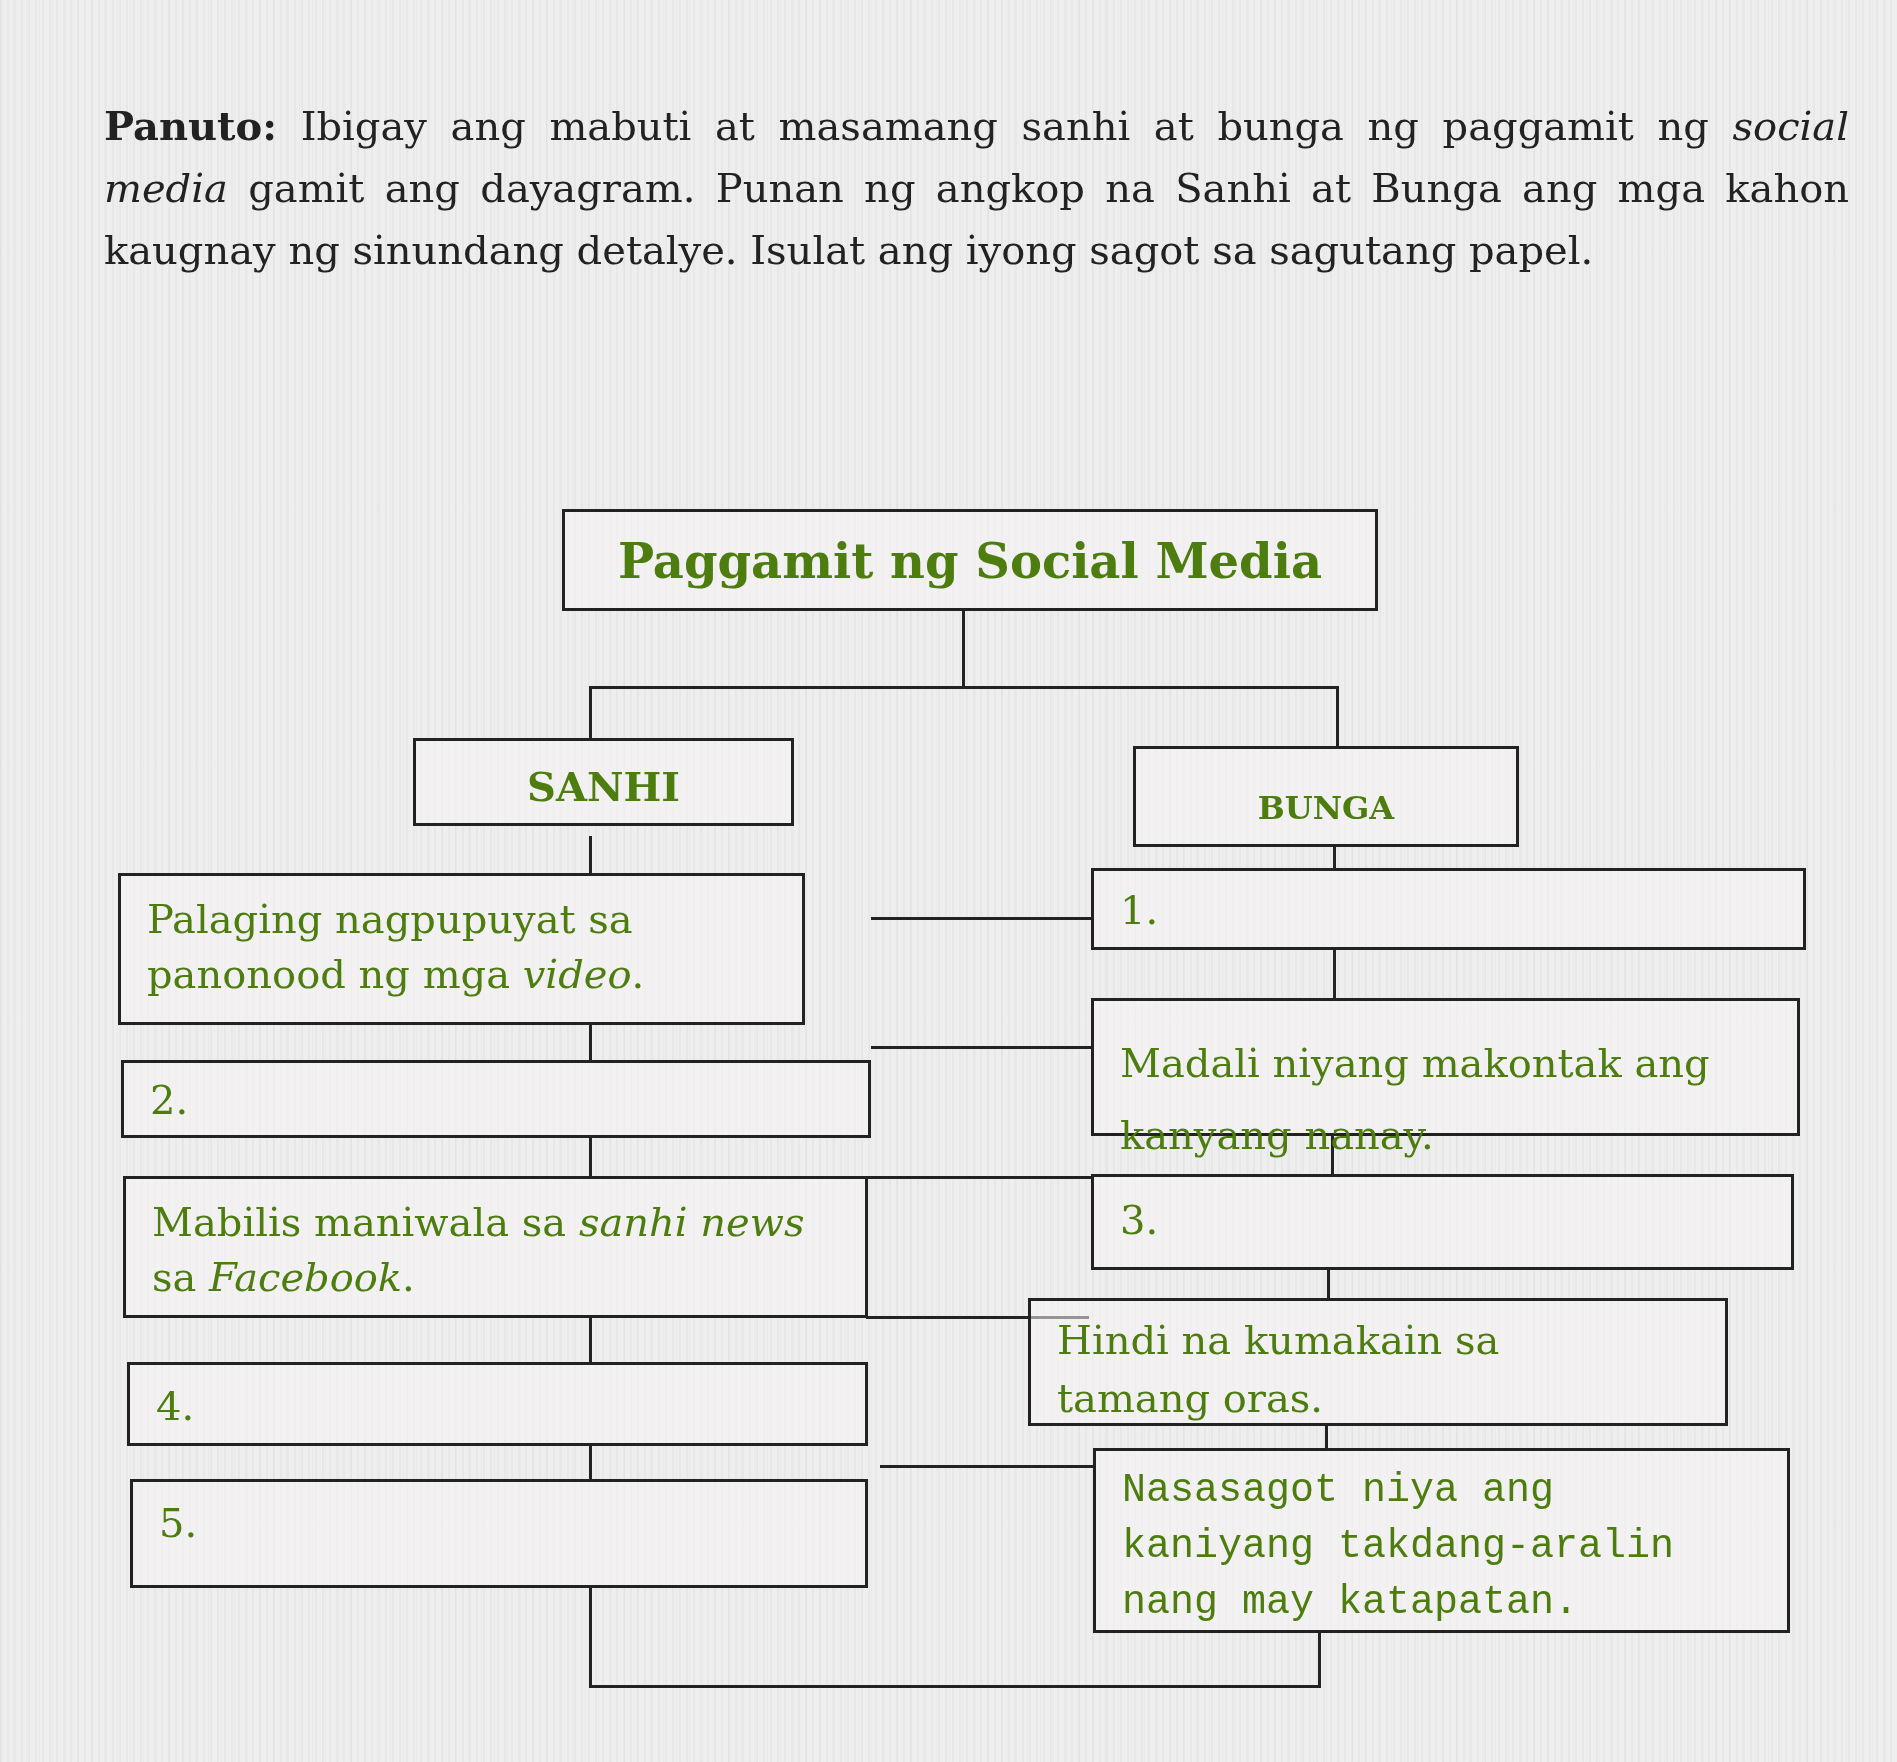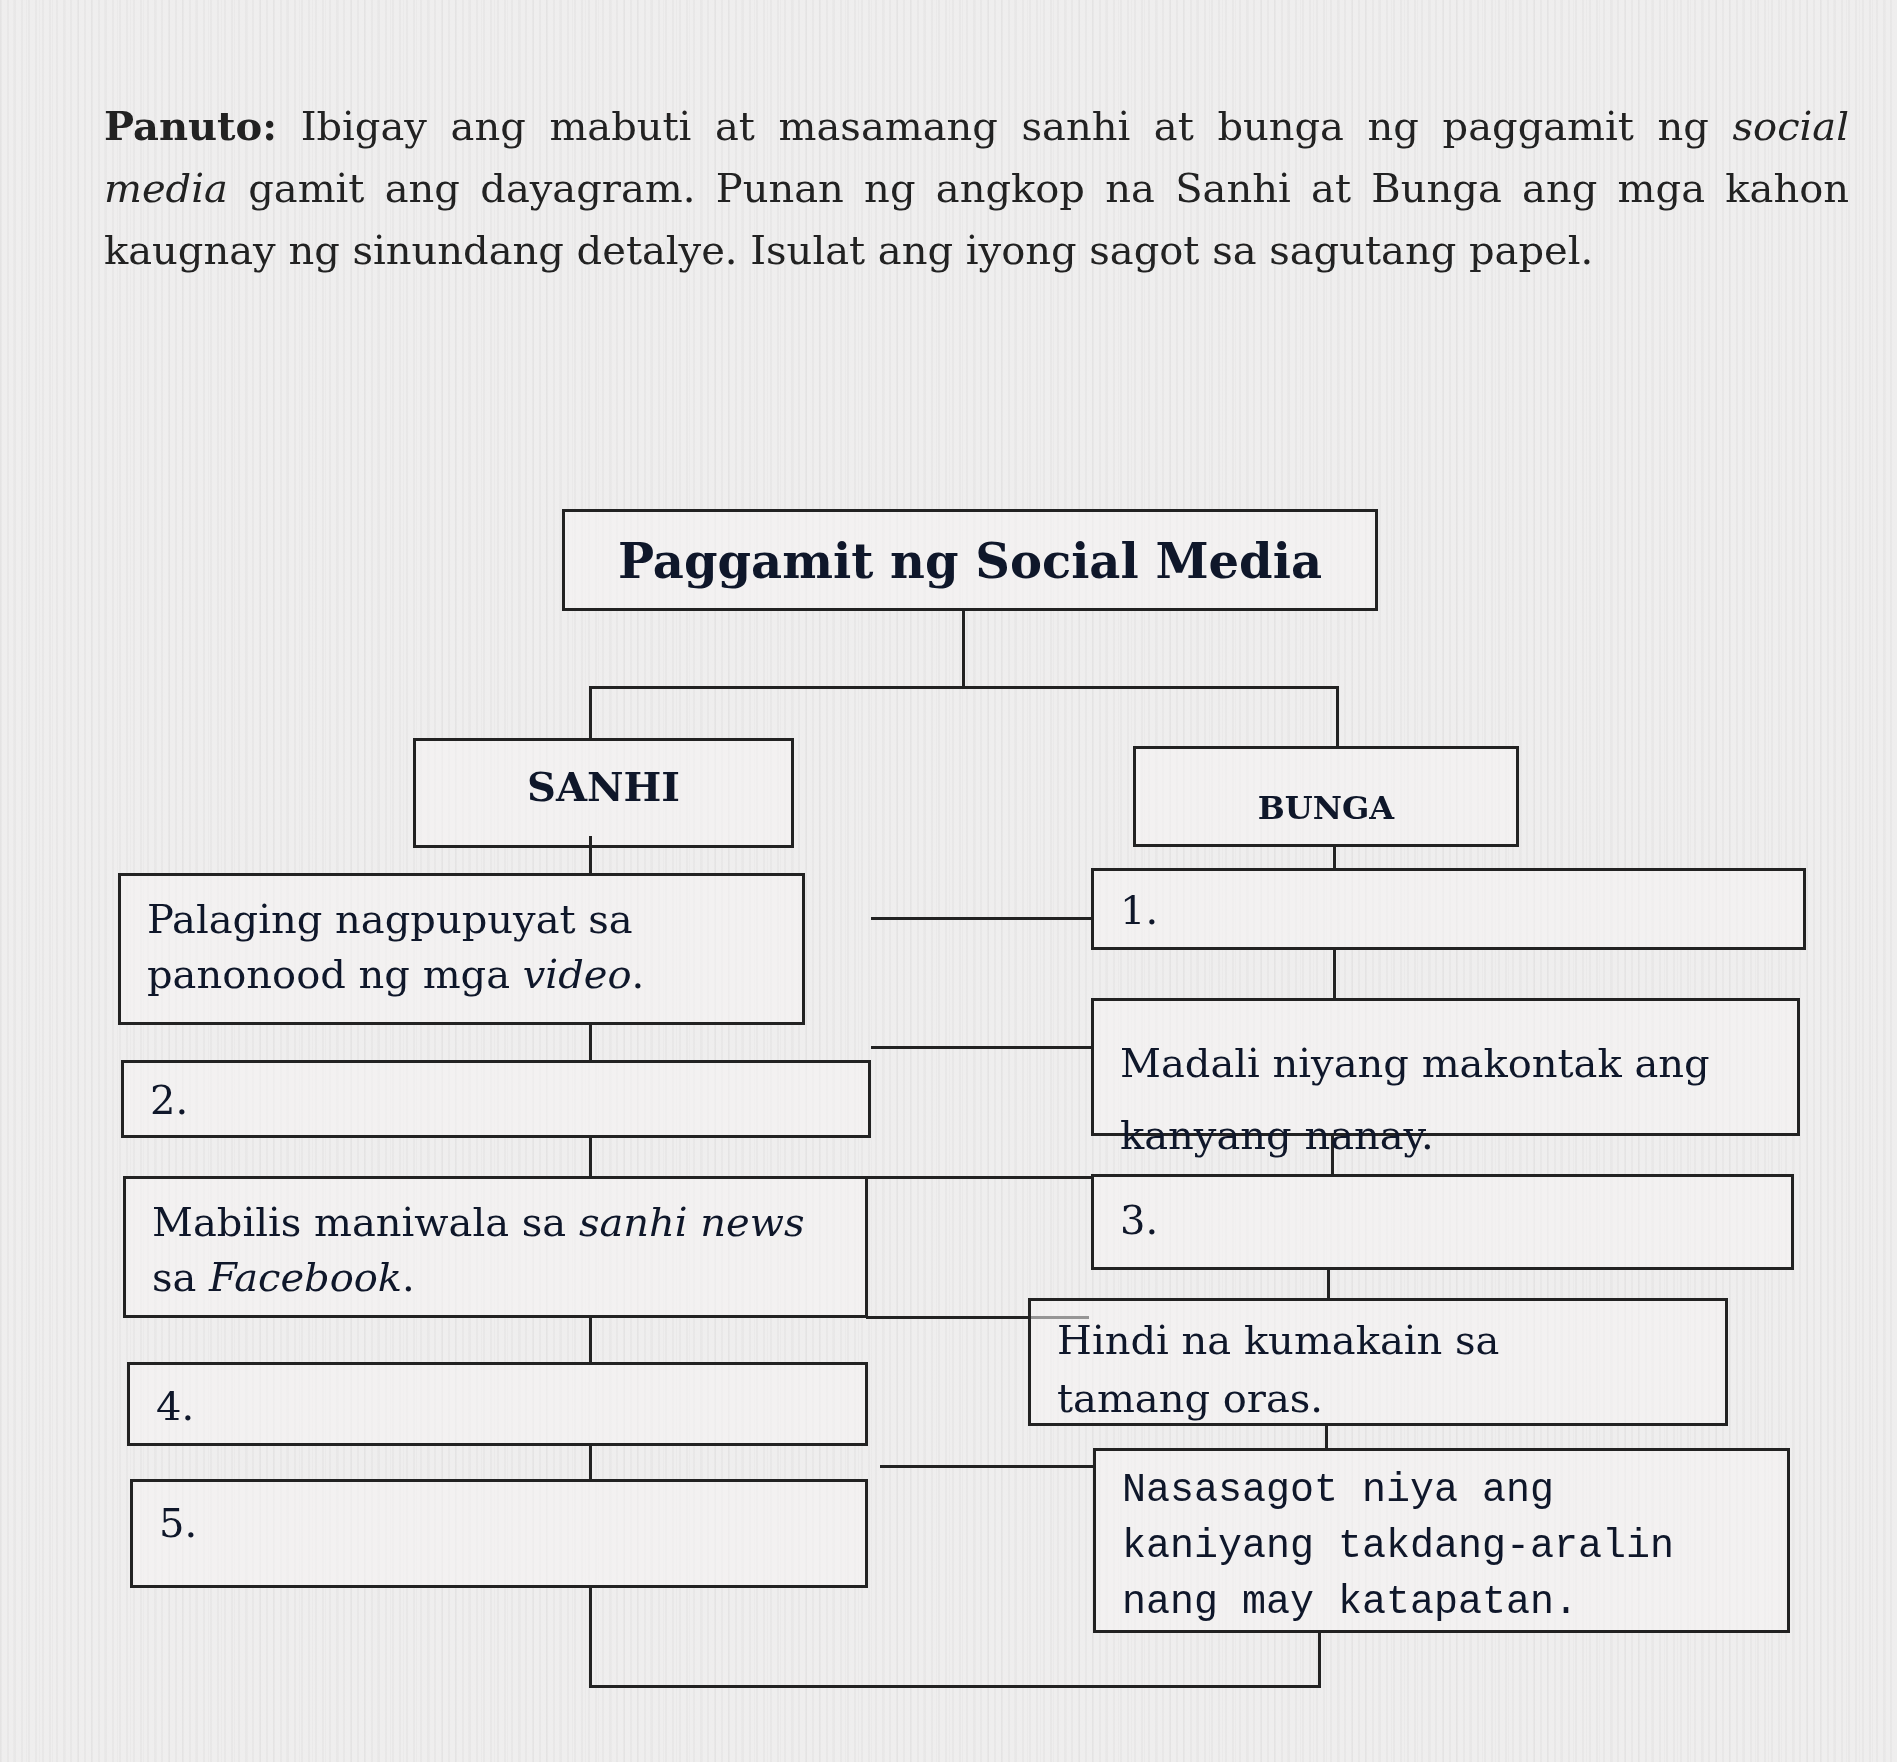--- a/index.html
+++ b/index.html
@@ -19,21 +19,21 @@
     color: #222;
   }
   .instructions b { font-weight: bold; }
   .instructions i { font-style: italic; }
   .box {
     position: absolute; border: 3px solid #222; box-sizing: border-box;
     background: rgba(245,244,244,0.55);
   }
   .box .txt {
     position: absolute; left: 26px; top: 18px; right: 20px;
-    font-size: 40px; line-height: 55px; font-family: "DejaVu Serif", serif; color: #0f172a;
+    font-size: 40px; line-height: 55px; font-family: "DejaVu Serif", serif; color: #4d7c0f;
   }
   .title-box .txt, .hdr-box .txt {
     left: 0; right: 0; text-align: center; font-weight: bold;
   }
   .line { position: absolute; background: #222; }
   .h { height: 3px; }
   .v { width: 3px; }
 </style>
 </head>
 <body>
@@ -46,21 +46,21 @@
 
   <div class="box title-box" style="left:562px; top:509px; width:816px; height:102px;">
     <div class="txt" style="top:20px; font-size:48px; line-height:58px;">Paggamit ng Social Media</div>
   </div>
 
   <div class="line v" style="left:962px; top:611px; height:76px;"></div>
   <div class="line h" style="left:589px; top:686px; width:750px;"></div>
   <div class="line v" style="left:589px; top:686px; height:53px;"></div>
   <div class="line v" style="left:1336px; top:686px; height:61px;"></div>
 
-  <div class="box hdr-box" style="left:413px; top:738px; width:381px; height:110px;">
+  <div class="box hdr-box" style="left:413px; top:738px; width:381px; height:88px;">
     <div class="txt" style="top:18px; font-size:40px;">SANHI</div>
   </div>
   <div class="box hdr-box" style="left:1133px; top:746px; width:386px; height:101px;">
     <div class="txt" style="top:32px; font-size:32px;">BUNGA</div>
   </div>
 
   <div class="line v" style="left:589px; top:836px; height:38px;"></div>
   <div class="line v" style="left:589px; top:1025px; height:36px;"></div>
   <div class="line v" style="left:589px; top:1138px; height:40px;"></div>
   <div class="line v" style="left:589px; top:1317px; height:46px;"></div>

